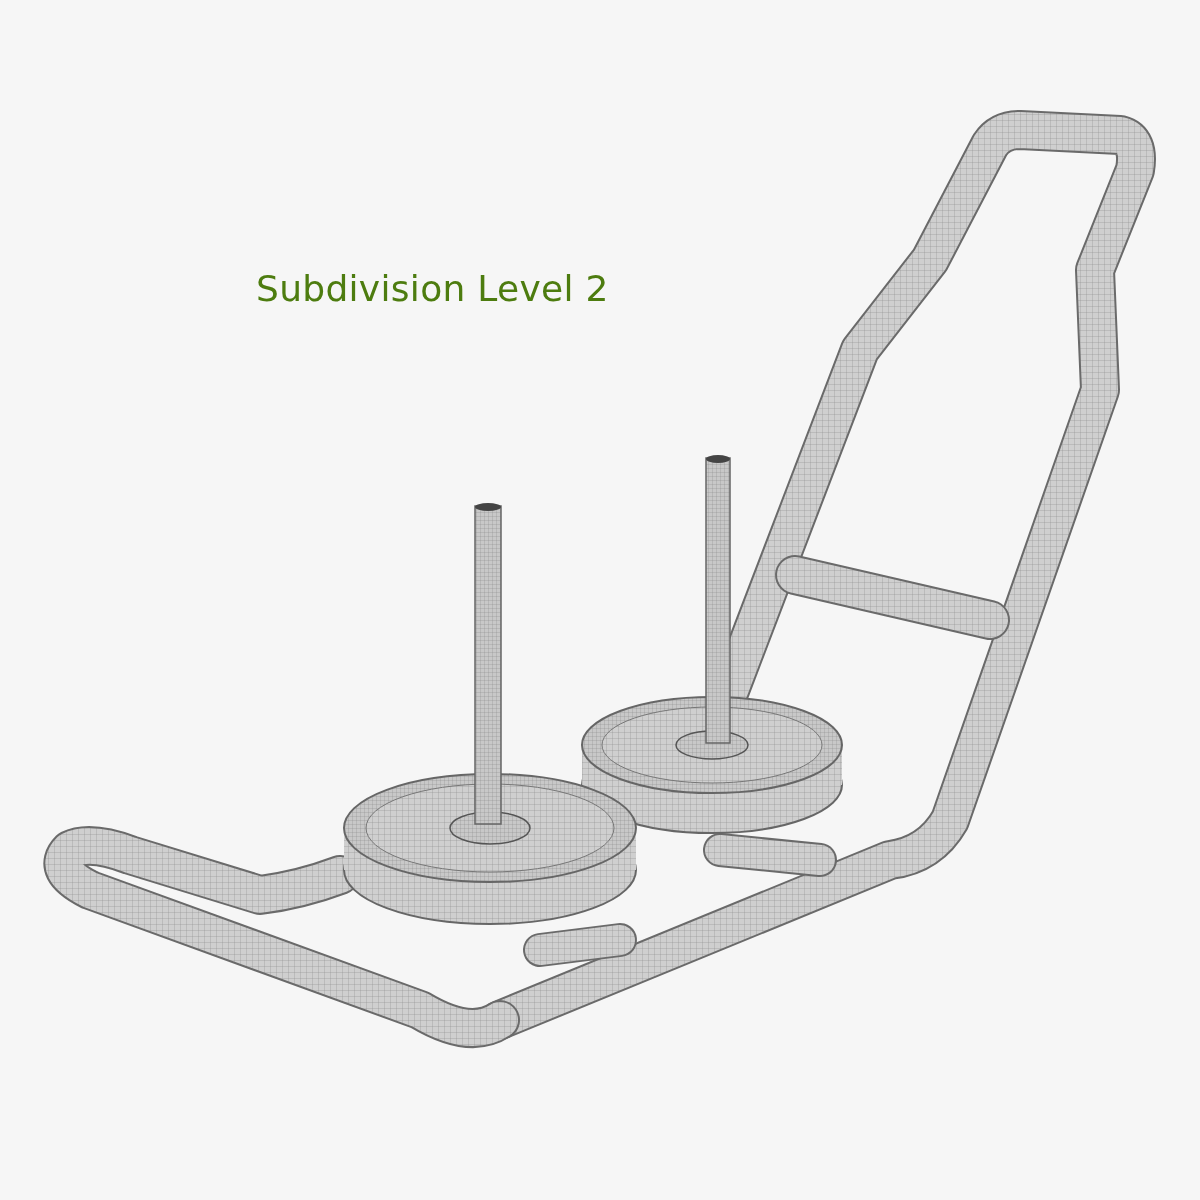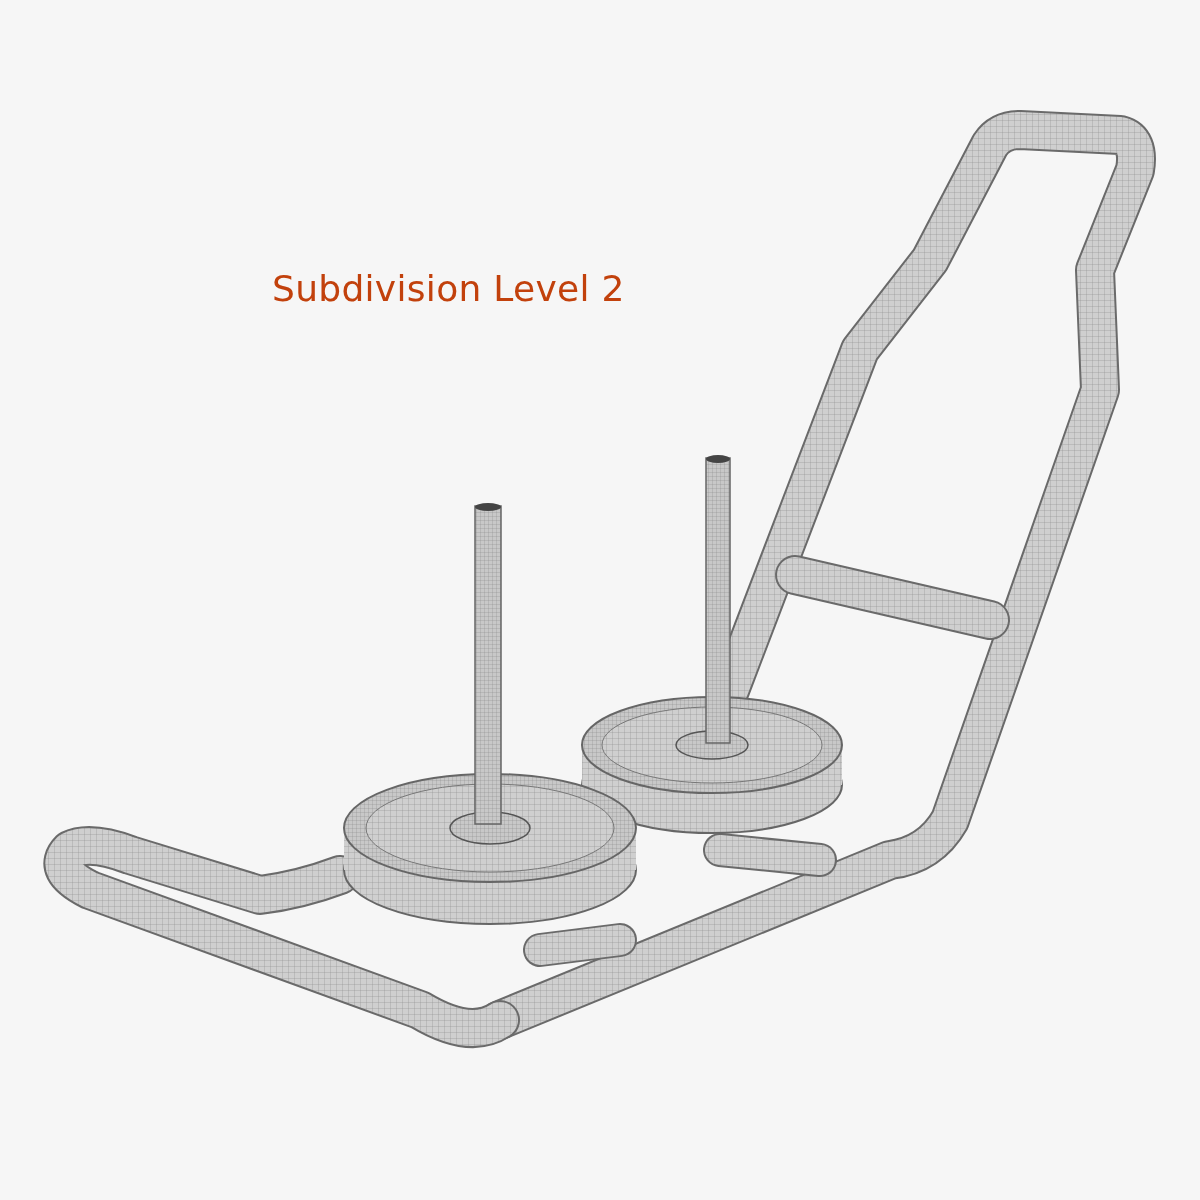--- a/index.html
+++ b/index.html
@@ -5,23 +5,23 @@
     html, body { margin: 0; padding: 0; }
     body {
       width: 1200px; height: 1200px;
       background: #f6f6f6;
       position: relative;
       overflow: hidden;
       font-family: "DejaVu Sans", sans-serif;
     }
     .caption {
       position: absolute;
-      left: 272px; top: 268px;
+      left: 256px; top: 268px;
       font-size: 36px;
-      color: #c2410c;
+      color: #4d7c0f;
       letter-spacing: 0.3px;
       white-space: nowrap;
     }
     svg.scene { position: absolute; left: 0; top: 0; }
   </style>
 </head>
 <body>
 
 <div class="caption">Subdivision Level 2</div>
 

